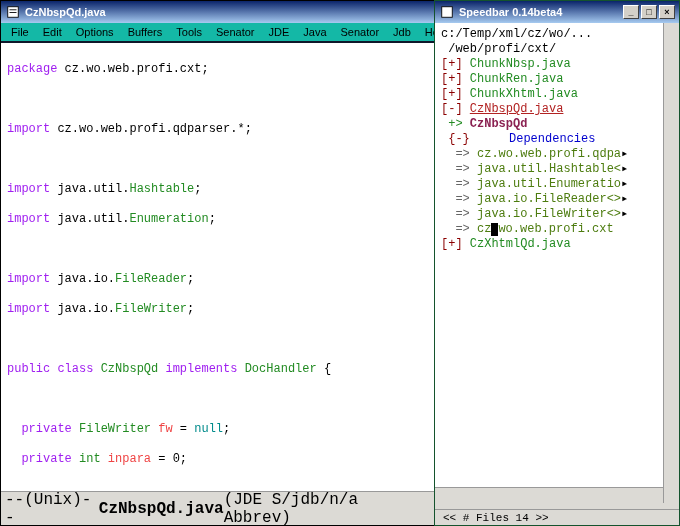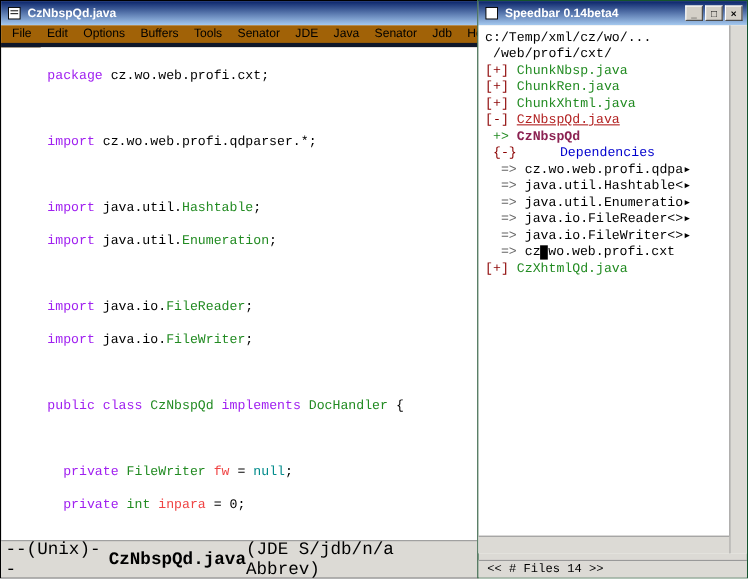--- a/index.html
+++ b/index.html
@@ -4,38 +4,38 @@
 <style>
 * { margin: 0; padding: 0; box-sizing: border-box; }
 body { font-family: "Courier New", monospace; font-size: 12px; background: #fff; width: 680px; height: 526px; overflow: hidden; position: relative; }
 .main-window { position: absolute; left: 0; top: 0; width: 435px; height: 526px; border: 1px solid #000; background: #fff; }
 .speedbar-window { position: absolute; left: 434px; top: 0; width: 246px; height: 526px; border: 1px solid #14532d; background: #dcdad5; }
 .titlebar { height: 22px; background: linear-gradient(to bottom, #0a246a, #a6caf0); color: #fff; display: flex; align-items: center; padding: 0 4px; font-family: Tahoma, sans-serif; font-size: 11px; font-weight: bold; }
 .titlebar-icon { width: 16px; height: 16px; margin-right: 4px; display: inline-flex; align-items: center; justify-content: center; }
 .titlebar-icon svg { width: 14px; height: 14px; }
 .win-controls { margin-left: auto; display: flex; gap: 2px; }
 .win-btn { width: 16px; height: 14px; background: #d4d0c8; border: 1px solid #fff; border-right-color: #404040; border-bottom-color: #404040; color: #000; font-family: Tahoma, sans-serif; font-size: 9px; display: flex; align-items: center; justify-content: center; cursor: pointer; font-weight: bold; }
-.menubar { height: 20px; background: #a16207; display: flex; align-items: center; padding: 0 4px; font-family: Tahoma, sans-serif; font-size: 11px; border-bottom: 4px solid #0f172a; gap: 2px; }
+.menubar { height: 20px; background: #14b8a6; display: flex; align-items: center; padding: 0 4px; font-family: Tahoma, sans-serif; font-size: 11px; border-bottom: 2px solid #0f172a; gap: 2px; }
 .menu-item { padding: 2px 6px; cursor: pointer; }
-.editor-area { background: #fff; padding: 4px 6px; height: 458px; overflow: hidden; line-height: 15px; white-space: pre; position: relative; margin-left: 36px; }
+.editor-area { background: #fff; padding: 4px 6px; height: 458px; overflow: hidden; line-height: 15px; white-space: pre; position: relative; }
 .modeline { position: absolute; bottom: 0; left: 0; right: 0; height: 34px; background: #dcdad5; border-top: 1px solid #999; display: flex; align-items: center; padding: 0 4px; font-size: 16px; }
 .k-keyword { color: #a020f0; }
 .k-type { color: #228b22; }
 .k-const { color: #008b8b; }
 .k-var { color: #ef4444; }
 .cursor { display: inline-block; width: 7px; height: 13px; background: #000; vertical-align: text-bottom; }
 .sb-body { background: #fff; height: 480px; padding: 4px 6px; line-height: 15px; font-size: 12px; overflow: hidden; position: relative; }
 .sb-line { white-space: pre; }
 .sb-bracket { color: #8b0000; }
 .sb-plus { color: #228b22; }
 .sb-file { color: #228b22; }
 .sb-file-sel { color: #b22222; text-decoration: underline; }
 .sb-class { color: #8b2252; font-weight: bold; }
 .sb-dep { color: #0000cd; margin-left: 32px; }
-.sb-depitem { color: #000000; }
+.sb-depitem { color: #4d7c0f; }
 .sb-arrow { color: #666; }
 .sb-scroll-v { position: absolute; right: 0; top: 22px; bottom: 22px; width: 16px; background: #dcdad5; border-left: 1px solid #999; }
 .sb-scroll-h { position: absolute; left: 0; right: 16px; bottom: 22px; height: 16px; background: #dcdad5; border-top: 1px solid #999; }
 .sb-status { position: absolute; bottom: 0; left: 0; right: 0; height: 16px; background: #dcdad5; border-top: 1px solid #999; display: flex; align-items: center; padding: 0 8px; font-size: 11px; }
 .arrow-glyph { color: #000; font-weight: bold; }
 .modeline b { font-weight: bold; }
 </style>
 </head>
 <body>
 

